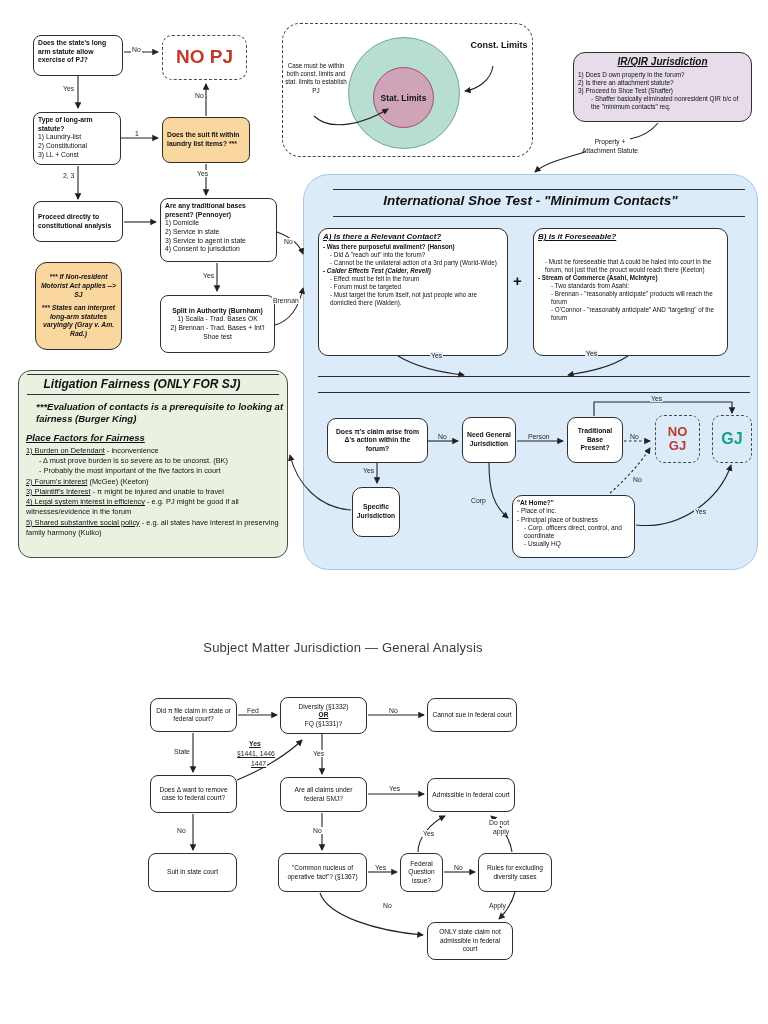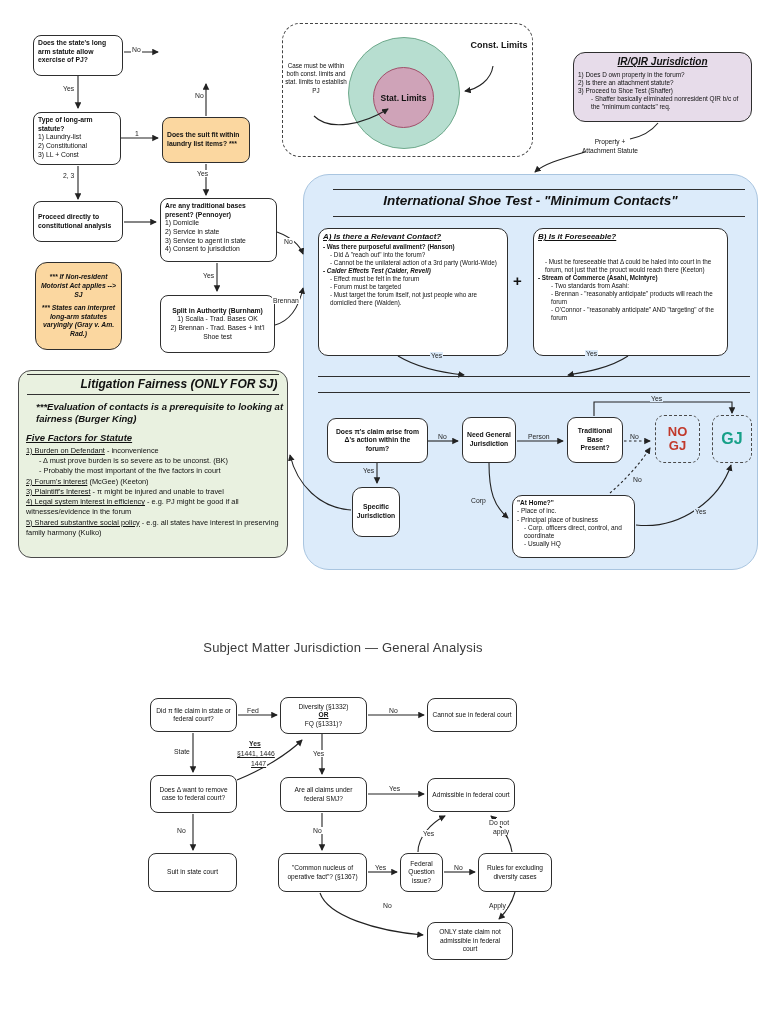--- a/index.html
+++ b/index.html
@@ -97,20 +97,23 @@
       <path d="M418,852 C418,837 431,823 445,816" marker-end="url(#ah)"></path>
       <path d="M512,852 C510,838 500,824 491,816" marker-end="url(#ah)"></path>
       <path d="M515,892 C512,903 506,912 499,919" marker-end="url(#ah)"></path>
       <path d="M320,893 C328,916 376,931 423,935" marker-end="url(#ah)"></path>
     </g>
   </svg>
 
   <div class="box b" style="left:33px;top:35px;width:90px;height:41px;">
     <div class="ln">Does the state's long arm statute allow exercise of PJ?</div>
   </div>
+  <div class="box dashedbox" style="left:162px;top:35px;width:85px;height:45px;font-size:19px;font-weight:bold;border-radius:10px;">
+    <span class="red">NO PJ</span>
+  </div>
   <div class="box" style="left:33px;top:112px;width:88px;height:53px;">
     <div class="ln b">Type of long-arm statute?</div>
     <div class="ln">1) Laundry-list</div>
     <div class="ln">2) Constitutional</div>
     <div class="ln">3) LL + Const</div>
   </div>
   <div class="box orange b" style="left:162px;top:117px;width:88px;height:46px;display:flex;align-items:center;">
     <div class="ln">Does the suit fit within laundry list items? ***</div>
   </div>
   <div class="box b" style="left:33px;top:201px;width:90px;height:41px;display:flex;align-items:center;">
@@ -218,24 +221,24 @@
   <div class="lbl bb" style="left:437px;top:433px;">No</div>
   <div class="lbl bb" style="left:527px;top:433px;">Person</div>
   <div class="lbl bb" style="left:629px;top:433px;">No</div>
   <div class="lbl bb" style="left:650px;top:395px;">Yes</div>
   <div class="lbl bb" style="left:362px;top:467px;">Yes</div>
   <div class="lbl bb" style="left:470px;top:497px;">Corp</div>
   <div class="lbl bb" style="left:632px;top:476px;">No</div>
   <div class="lbl bb" style="left:694px;top:508px;">Yes</div>
 
   <div class="hline" style="left:27px;top:374px;width:252px;border-color:#333;"></div>
-  <div class="tt bi" style="left:18px;top:377px;width:248px;text-align:center;font-size:12px;padding-left:37px;">Litigation Fairness (ONLY FOR SJ)</div>
+  <div class="tt bi" style="left:18px;top:377px;width:248px;text-align:center;font-size:12px;">Litigation Fairness (ONLY FOR SJ)</div>
   <div class="hline" style="left:27px;top:394px;width:252px;border-color:#333;"></div>
   <div class="tt bi" style="left:36px;top:401px;width:254px;font-size:9.5px;line-height:1.3;">***Evaluation of contacts is a prerequisite to looking at fairness (Burger King)</div>
-  <div class="tt bi u" style="left:26px;top:432px;font-size:9.5px;">Five Factors for Statute</div>
+  <div class="tt bi u" style="left:26px;top:432px;font-size:9.5px;">Place Factors for Fairness</div>
   <div class="tt" style="left:26px;top:446px;width:254px;font-size:7.4px;line-height:1.38;">
     <div><span class="u">1) Burden on Defendant</span><span> - inconvenience</span></div>
     <div class="ind2"><span>- Δ must prove burden is so severe as to be unconst. (BK)</span></div>
     <div class="ind2"><span>- Probably the most important of the five factors in court</span></div>
     <div><span class="u">2) Forum's interest</span><span> (McGee) (Keeton)</span></div>
     <div><span class="u">3) Plaintiff's Interest</span><span> - π might be injured and unable to travel</span></div>
     <div><span class="u">4) Legal system interest in efficiency</span><span> - e.g. PJ might be good if all witnesses/evidence in the forum</span></div>
     <div><span class="u">5) Shared substantive social policy</span><span> - e.g. all states have interest in preserving family harmony (Kulko)</span></div>
   </div>
 

